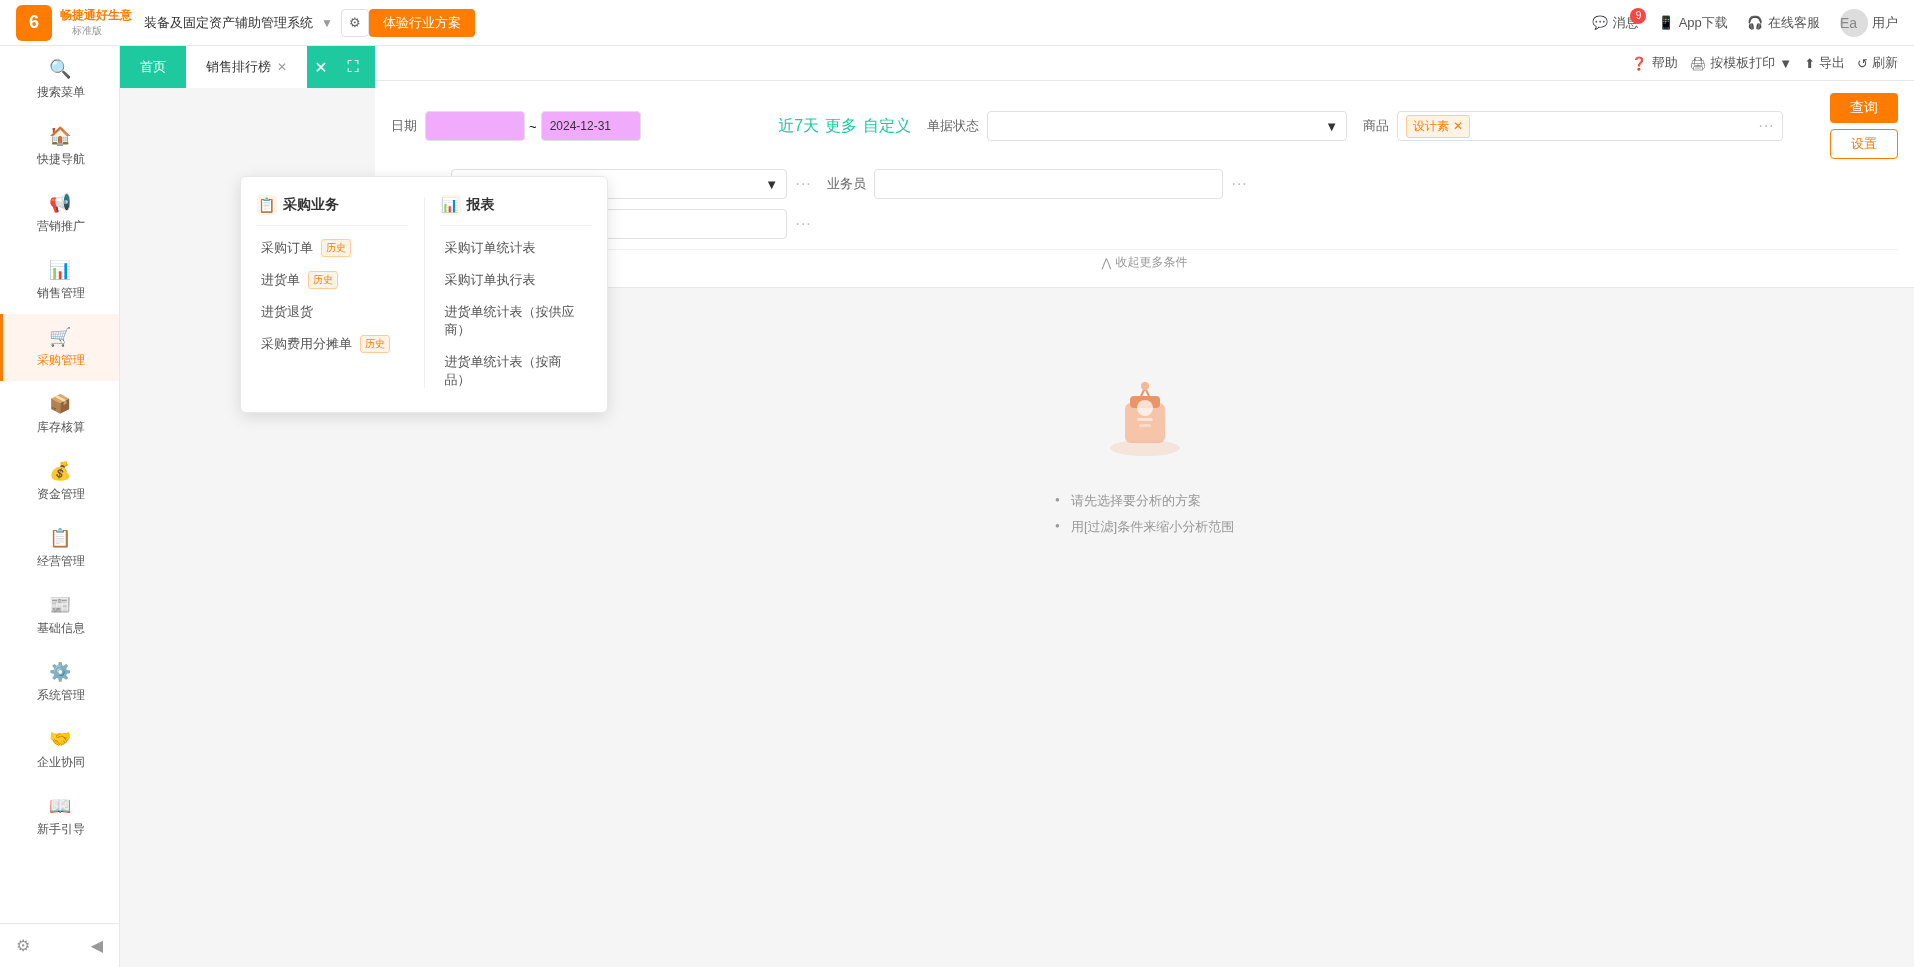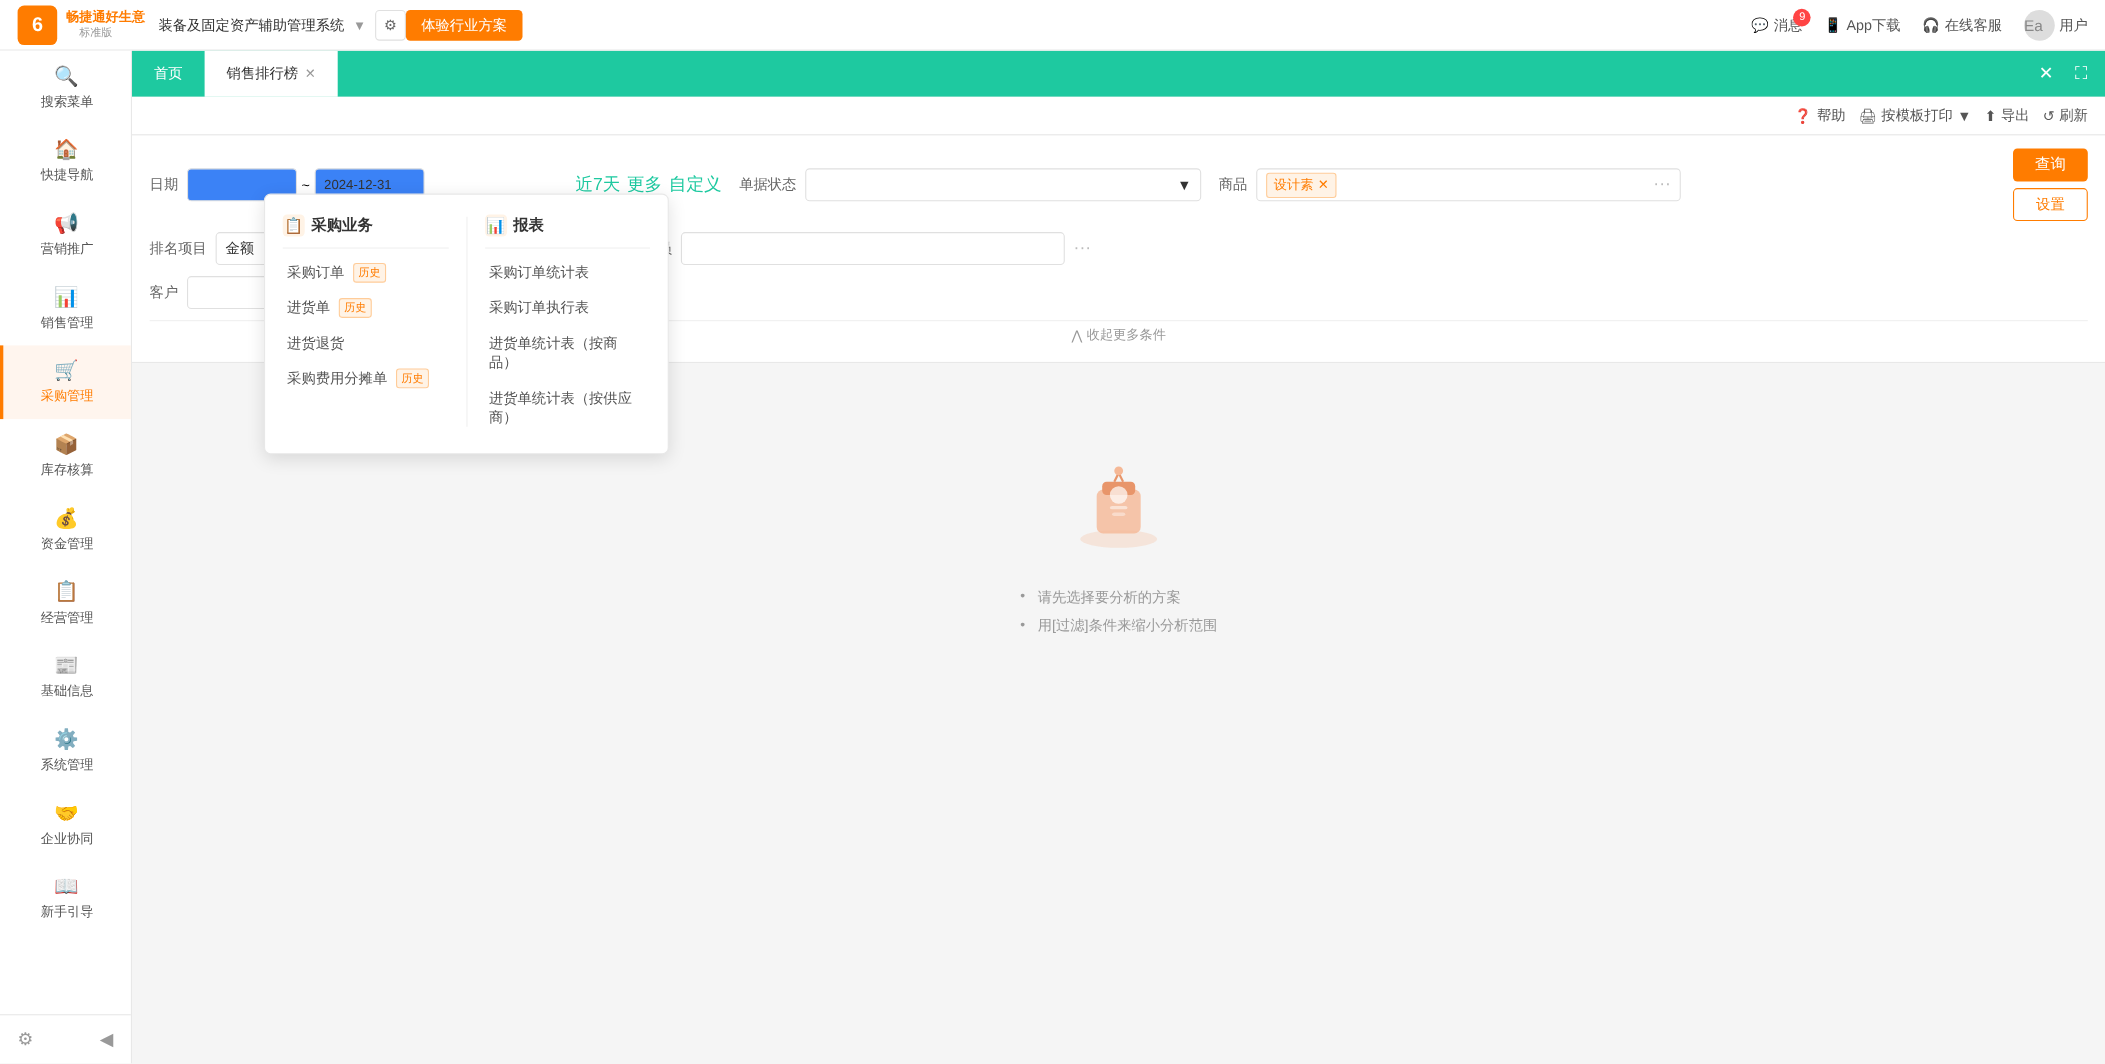--- a/index.html
+++ b/index.html
@@ -165,21 +165,21 @@
     .sidebar-bottom-icon {
       color: #999;
       font-size: 16px;
       cursor: pointer;
     }
 
     
     .content-area {
       flex: 1;
       display: flex;
-      flex-direction: column;
+      flex-direction: row;
       overflow: hidden;
       position: relative;
     }
 
     
     .tabs-bar {
       height: 42px;
       background: #1ec9a0;
       display: flex;
       align-items: center;
@@ -311,21 +311,21 @@
       gap: 4px;
       flex: 1;
     }
     .date-input {
       height: 30px;
       border: 1px solid #e0e0e0;
       border-radius: 4px;
       padding: 0 8px;
       font-size: 12px;
       color: #333;
-      background: #3b82f6;
+      background: #f0abfc;
       width: 100px;
     }
     .quick-dates {
       display: flex;
       gap: 6px;
       align-items: center;
     }
     .quick-date-btn {
       color: #1ec9a0;
       cursor: pointer;
@@ -732,25 +732,25 @@
             <div class="col-icon">📊</div>
             <span>报表</span>
           </div>
           <div class="dropdown-menu-item">
             <span>采购订单统计表</span>
           </div>
           <div class="dropdown-menu-item">
             <span>采购订单执行表</span>
           </div>
           <div class="dropdown-menu-item">
+            <span>进货单统计表（按供应商）</span>
+          </div>
+          <div class="dropdown-menu-item">
             <span>进货单统计表（按商品）</span>
           </div>
-          <div class="dropdown-menu-item">
-            <span>进货单统计表（按供应商）</span>
-          </div>
         </div>
 
       </div>
     </div>
 
   </div>
 
 </div>
 
 </body></html>

